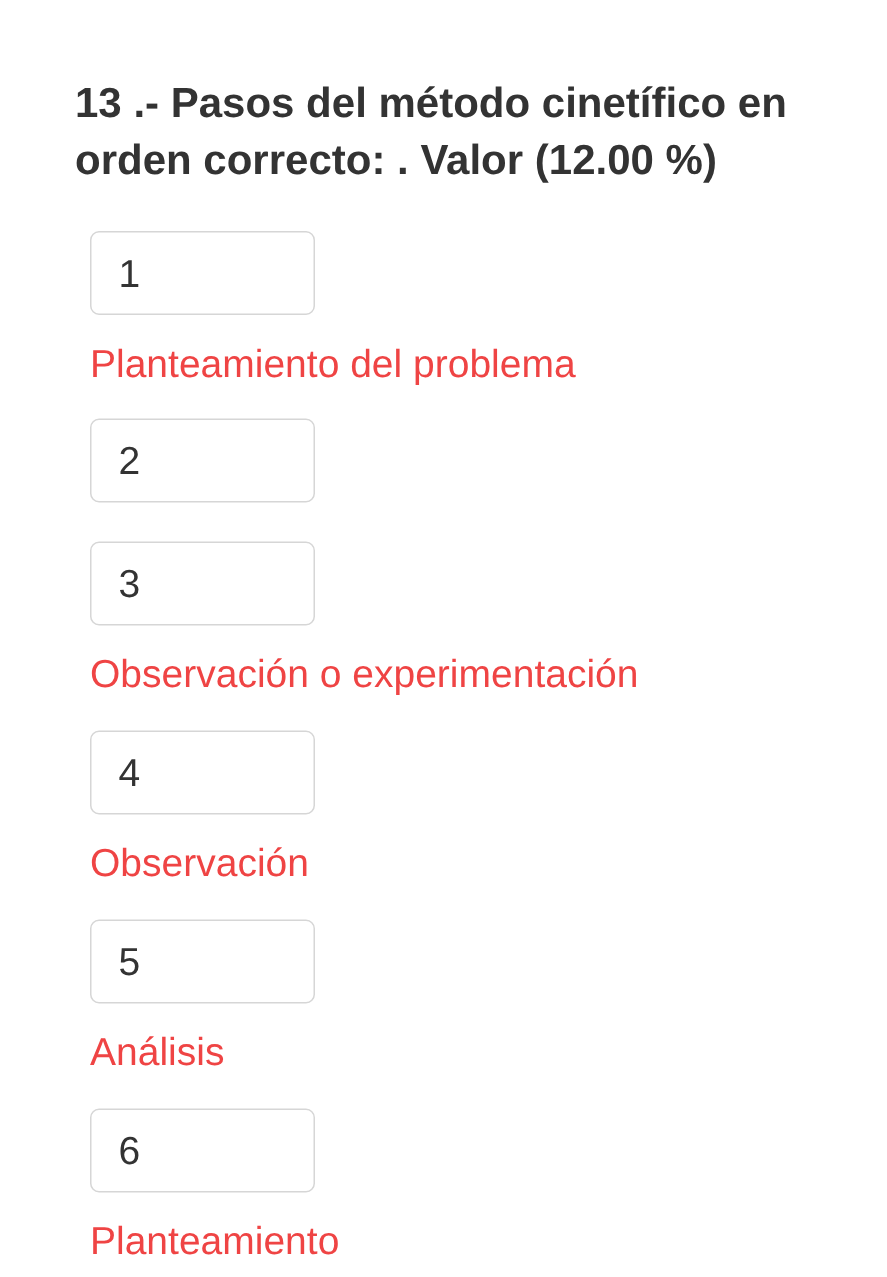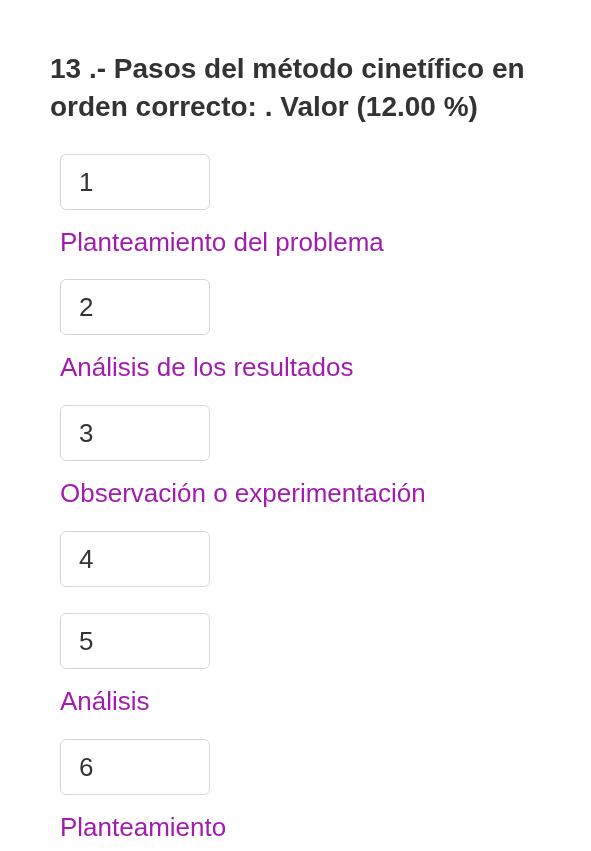--- a/index.html
+++ b/index.html
@@ -31,47 +31,47 @@
       border-radius: 6px;
       padding: 12px 18px;
       font-size: 26px;
       color: #333333;
       background: #ffffff;
       line-height: 1.2;
       margin-bottom: 6px;
     }
     .item-label {
       font-size: 26px;
-      color: #a21caf;
+      color: #ef4444;
       line-height: 1.3;
       margin-bottom: 10px;
     }
   </style>
 </head>
 <body>
 
 <div class="question-title">13 .- Pasos del método cinetífico en orden correcto: . Valor (12.00 %)</div>
 
 <div class="item">
   <div class="number-box">1</div>
   <div class="item-label">Planteamiento del problema</div>
 </div>
 
 <div class="item">
   <div class="number-box">2</div>
-  <div class="item-label">Análisis de los resultados</div>
 </div>
 
 <div class="item">
   <div class="number-box">3</div>
   <div class="item-label">Observación o experimentación</div>
 </div>
 
 <div class="item">
   <div class="number-box">4</div>
+  <div class="item-label">Observación</div>
 </div>
 
 <div class="item">
   <div class="number-box">5</div>
   <div class="item-label">Análisis</div>
 </div>
 
 <div class="item">
   <div class="number-box">6</div>
   <div class="item-label">Planteamiento</div>

